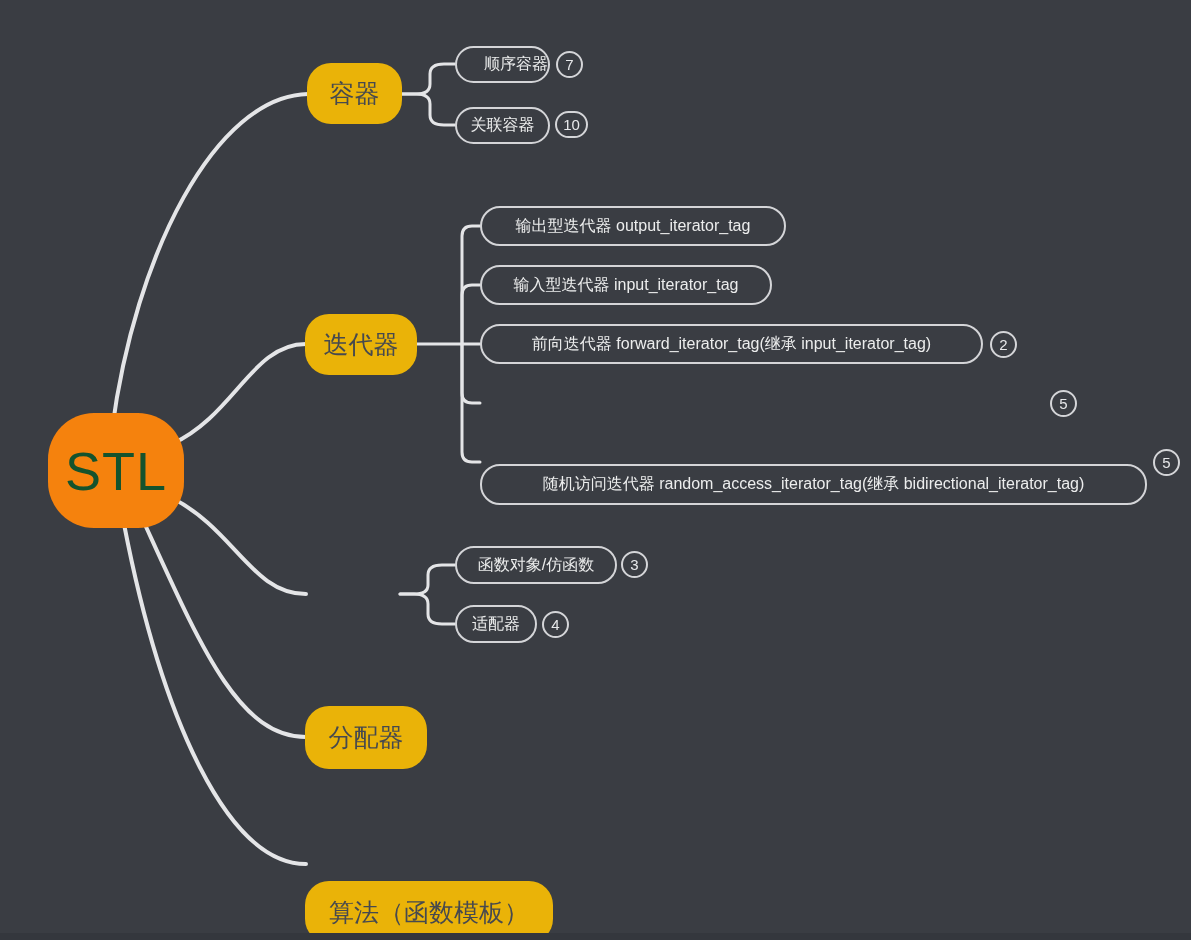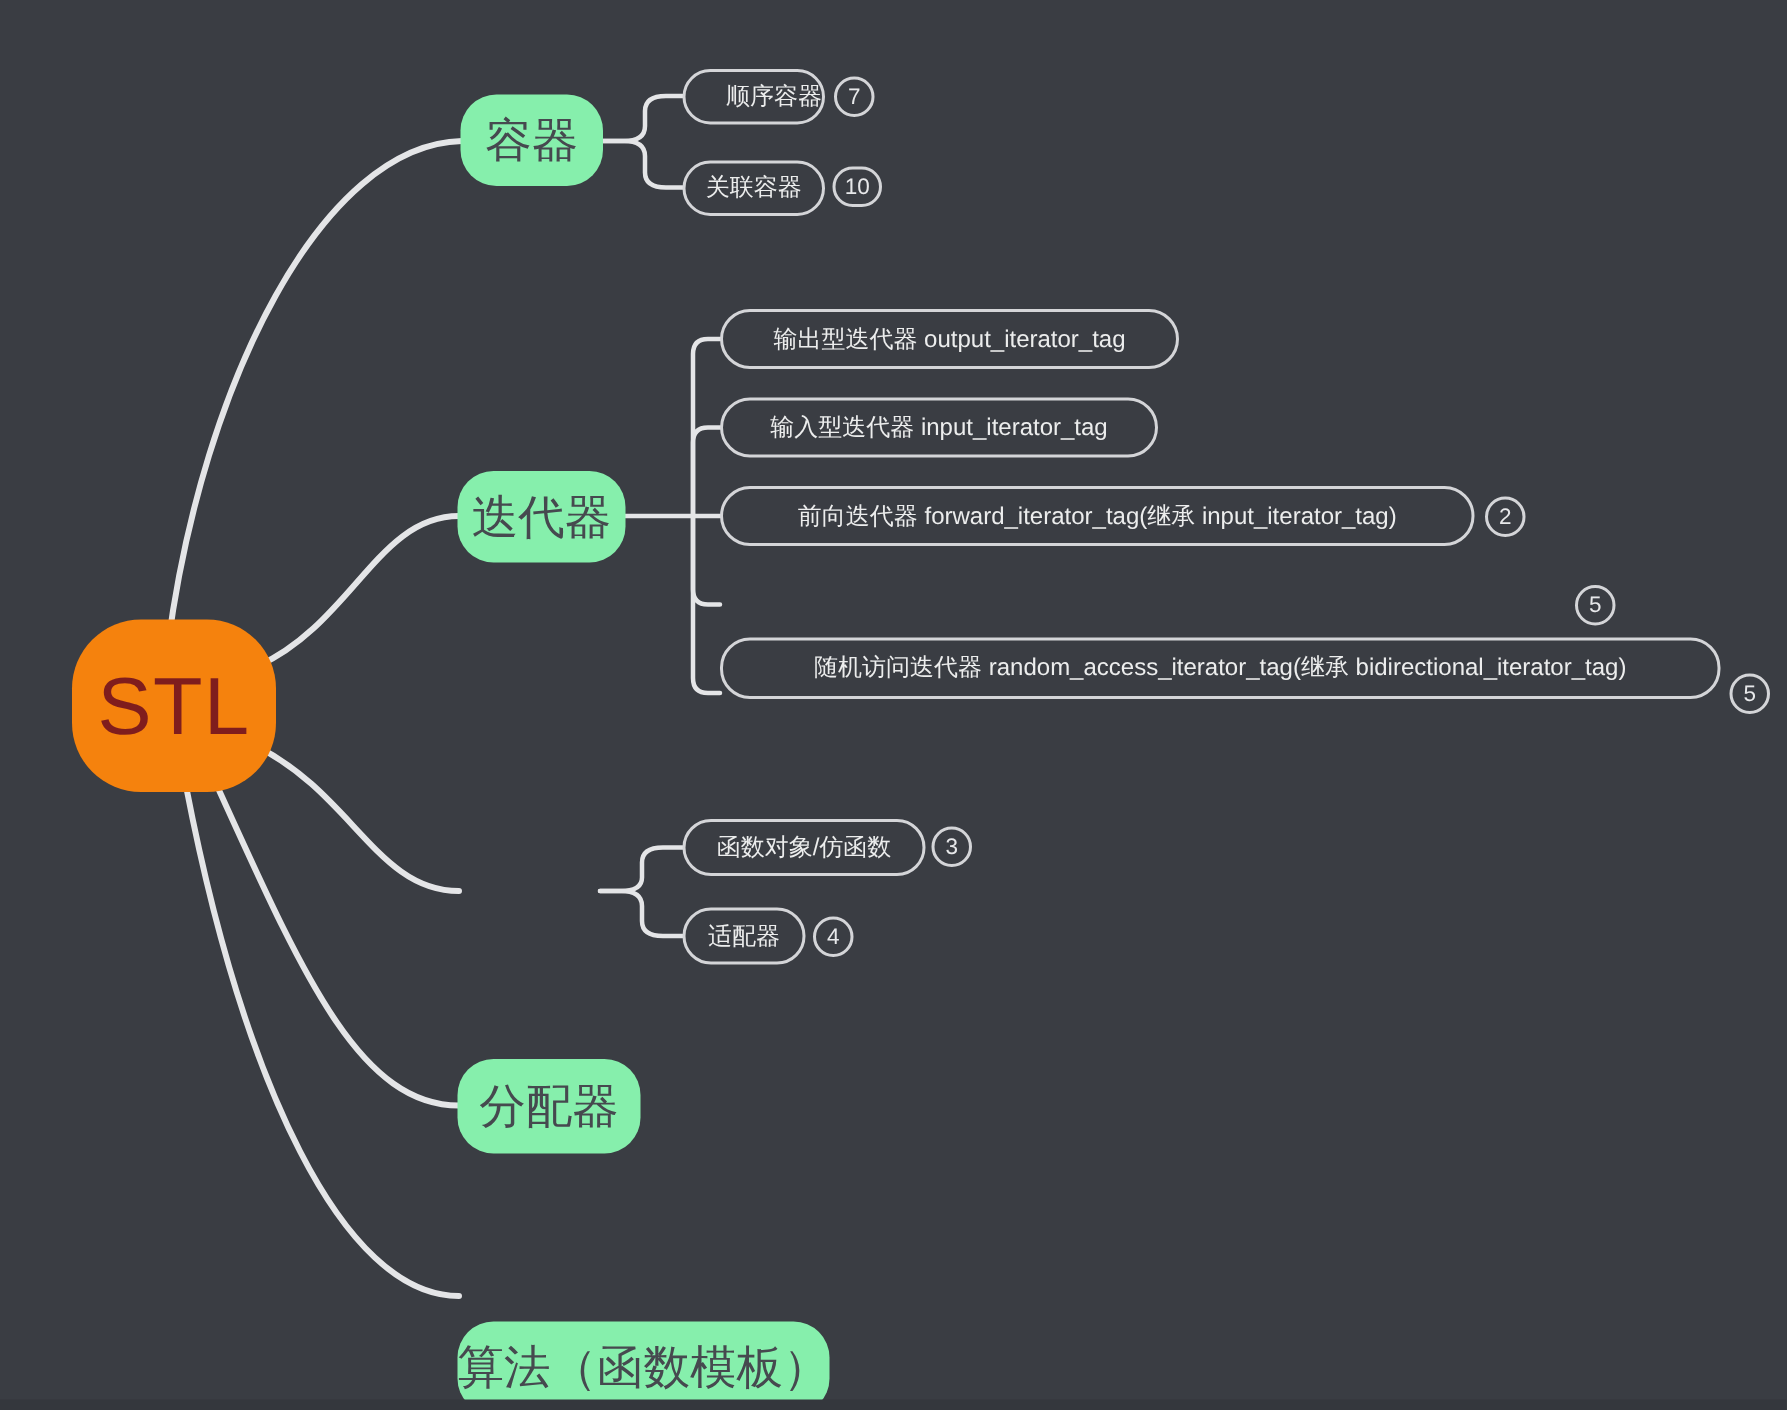--- a/index.html
+++ b/index.html
@@ -9,25 +9,25 @@
   }
   .edges{position:absolute;left:0;top:0;width:1191px;height:940px;}
   .edges path{fill:none;stroke:#e4e5e7;stroke-linecap:round;}
   .edges path.main{stroke-width:4;}
   .edges path.elbow{stroke-width:3;}
   .node{
     position:absolute;display:flex;align-items:center;justify-content:center;
     box-sizing:border-box;white-space:nowrap;cursor:default;
   }
   .root-node{
-    background:#f5820d;color:#7f1d1d;border-radius:46px;
+    background:#f5820d;color:#14532d;border-radius:46px;
     font-size:54px;letter-spacing:1px;
   }
   .branch-node{
-    background:#86efac;color:#46494f;border-radius:24px;font-size:31px;text-align:center;
+    background:#eab308;color:#46494f;border-radius:24px;font-size:25px;text-align:center;
   }
   .pill{
     border:2px solid #d4d5d8;color:#eceded;border-radius:20px;font-size:16px;
   }
   .badge{
     position:absolute;box-sizing:border-box;width:27px;height:27px;
     border:2px solid #d4d5d8;border-radius:50%;color:#e7e8ea;
     display:flex;align-items:center;justify-content:center;
     font-size:15px;white-space:nowrap;cursor:default;
   }
@@ -85,21 +85,21 @@
     <span>输出型迭代器 output_iterator_tag</span>
   </div>
   <div class="node pill" style="left:480px;top:265px;width:292px;height:40px;">
     <span>输入型迭代器 input_iterator_tag</span>
   </div>
   <div class="node pill" style="left:480px;top:324px;width:503px;height:40px;">
     <span>前向迭代器 forward_iterator_tag(继承 input_iterator_tag)</span>
   </div>
   <div class="badge" style="left:990px;top:331px;">2</div>
   <div class="badge" style="left:1050px;top:390px;">5</div>
-  <div class="node pill" style="left:480px;top:425px;width:667px;height:41px;">
+  <div class="node pill" style="left:480px;top:464px;width:667px;height:41px;">
     <span>随机访问迭代器 random_access_iterator_tag(继承 bidirectional_iterator_tag)</span>
   </div>
   <div class="badge" style="left:1153px;top:449px;">5</div>
 
   <div class="node pill" style="left:455px;top:546px;width:162px;height:38px;">
     <span>函数对象/仿函数</span>
   </div>
   <div class="badge" style="left:621px;top:551px;">3</div>
   <div class="node pill" style="left:455px;top:605px;width:82px;height:38px;">
     <span>适配器</span>

